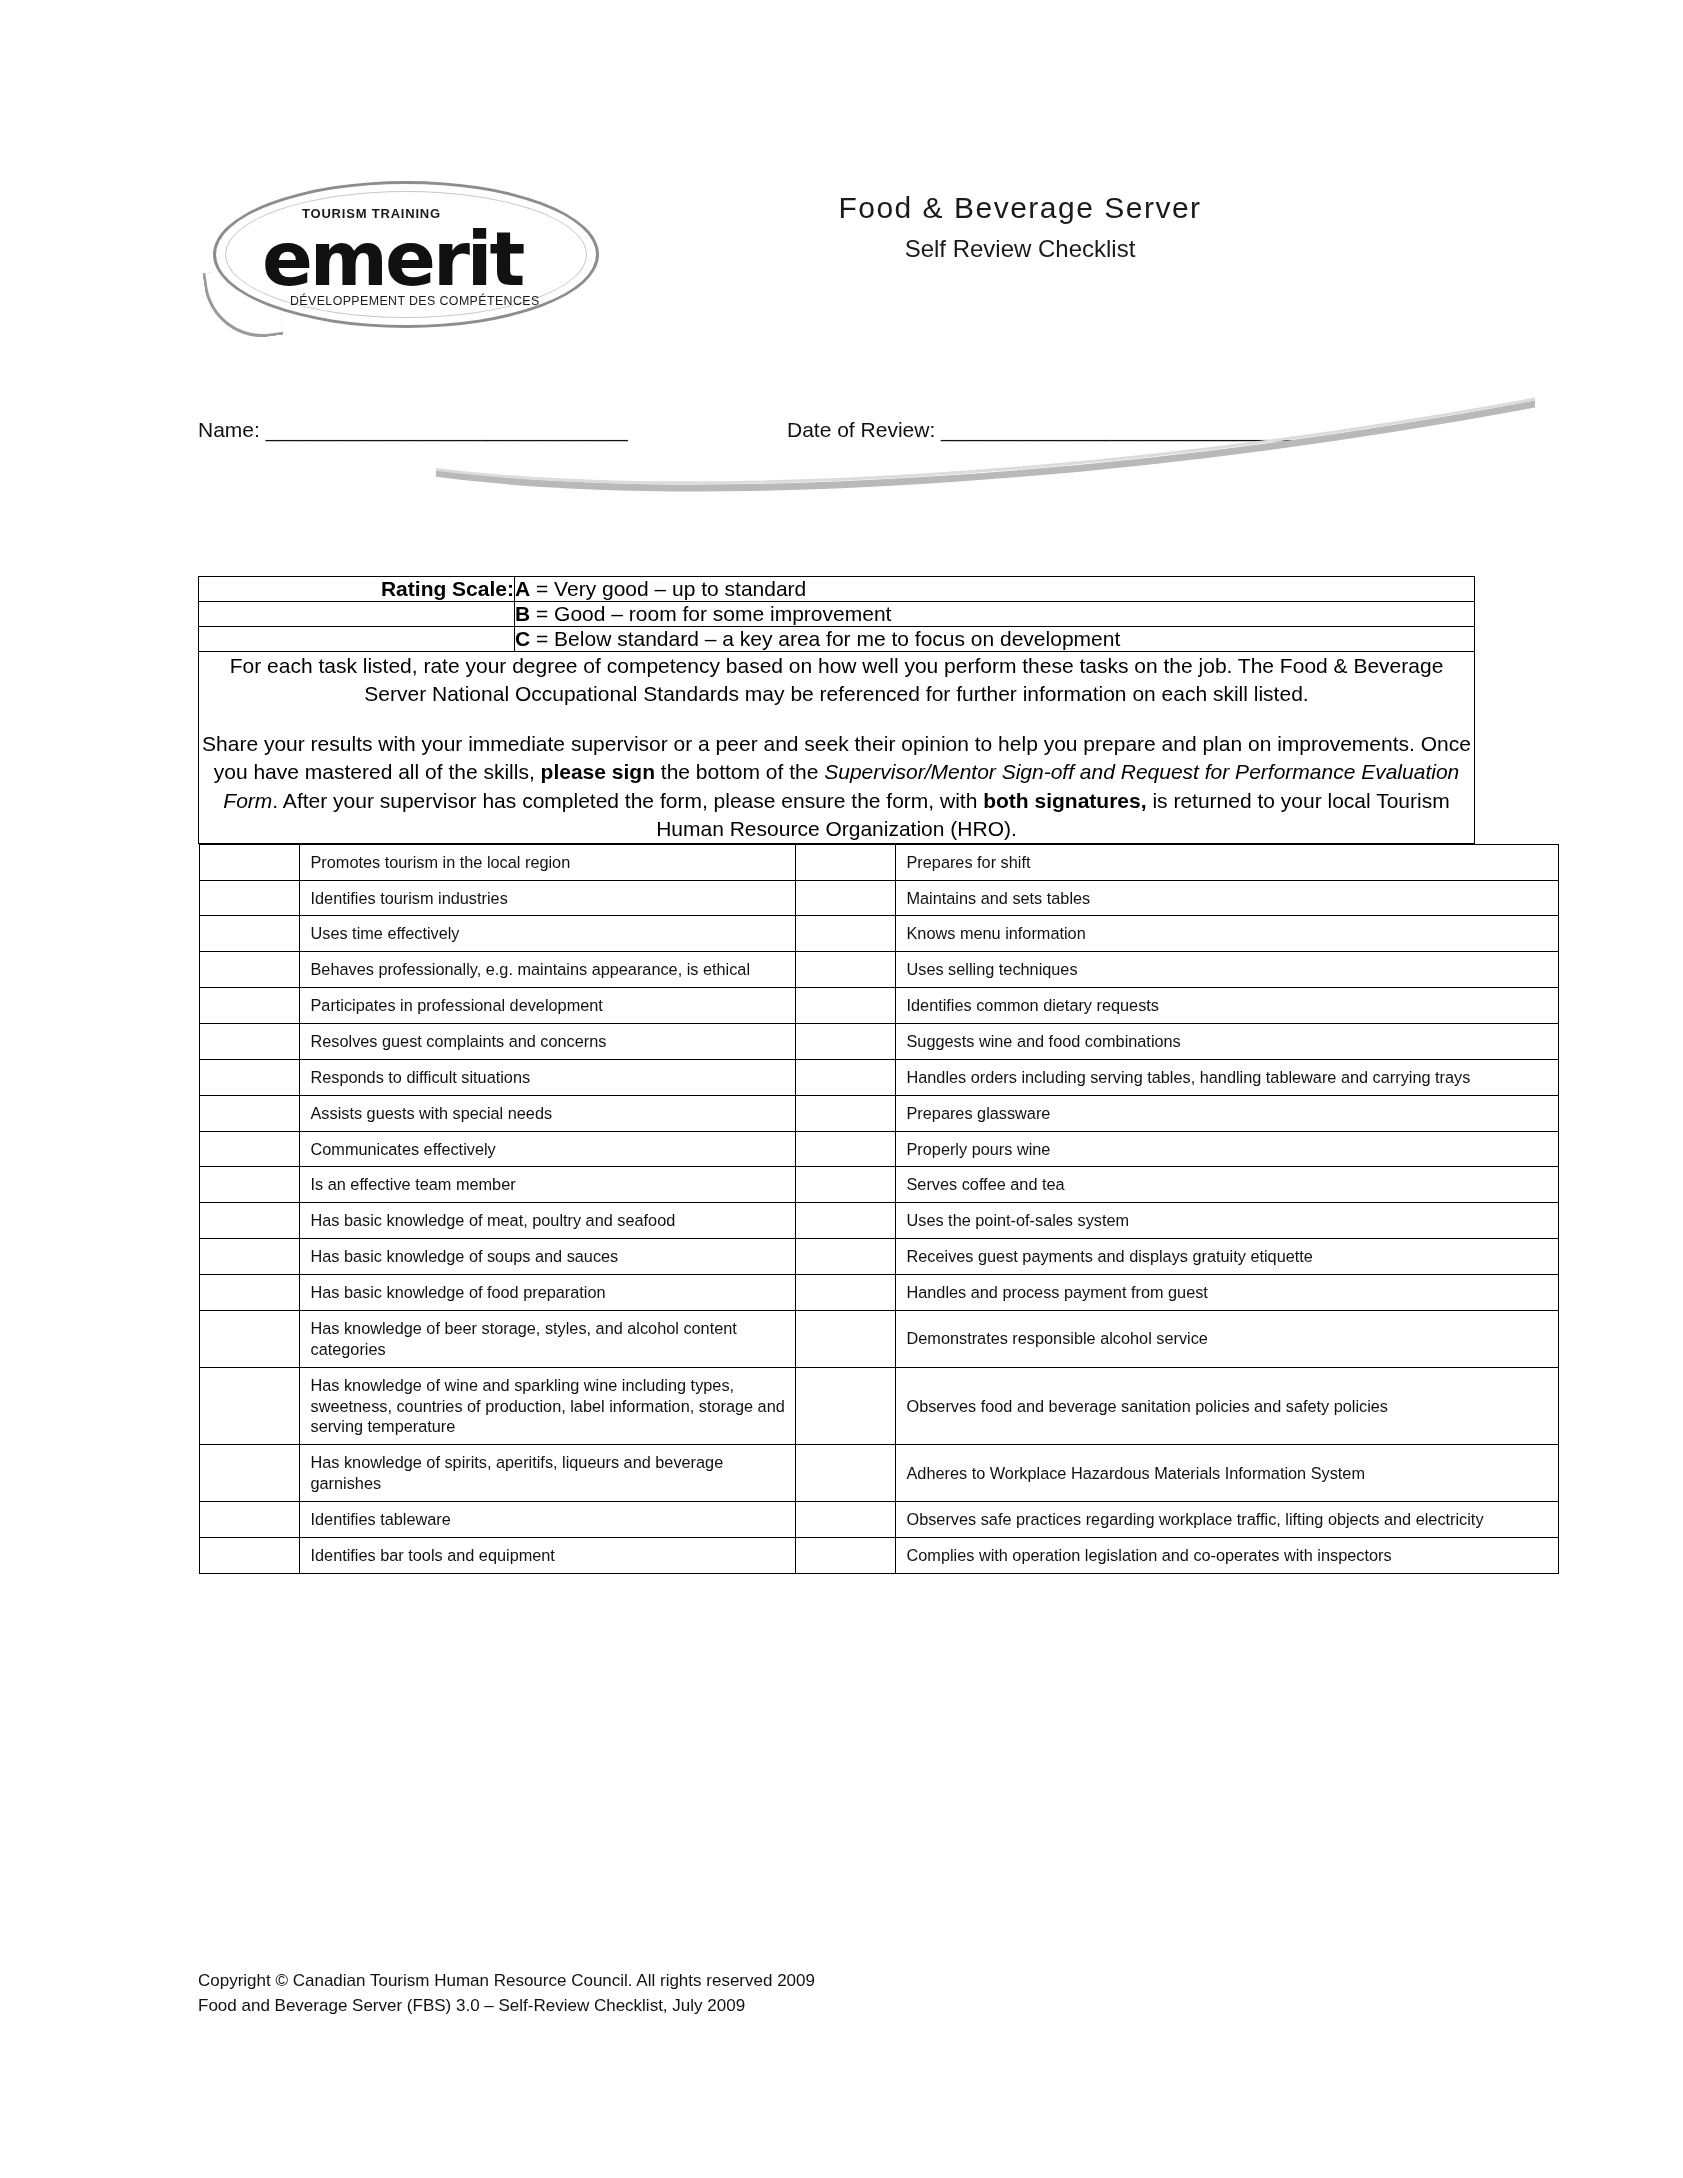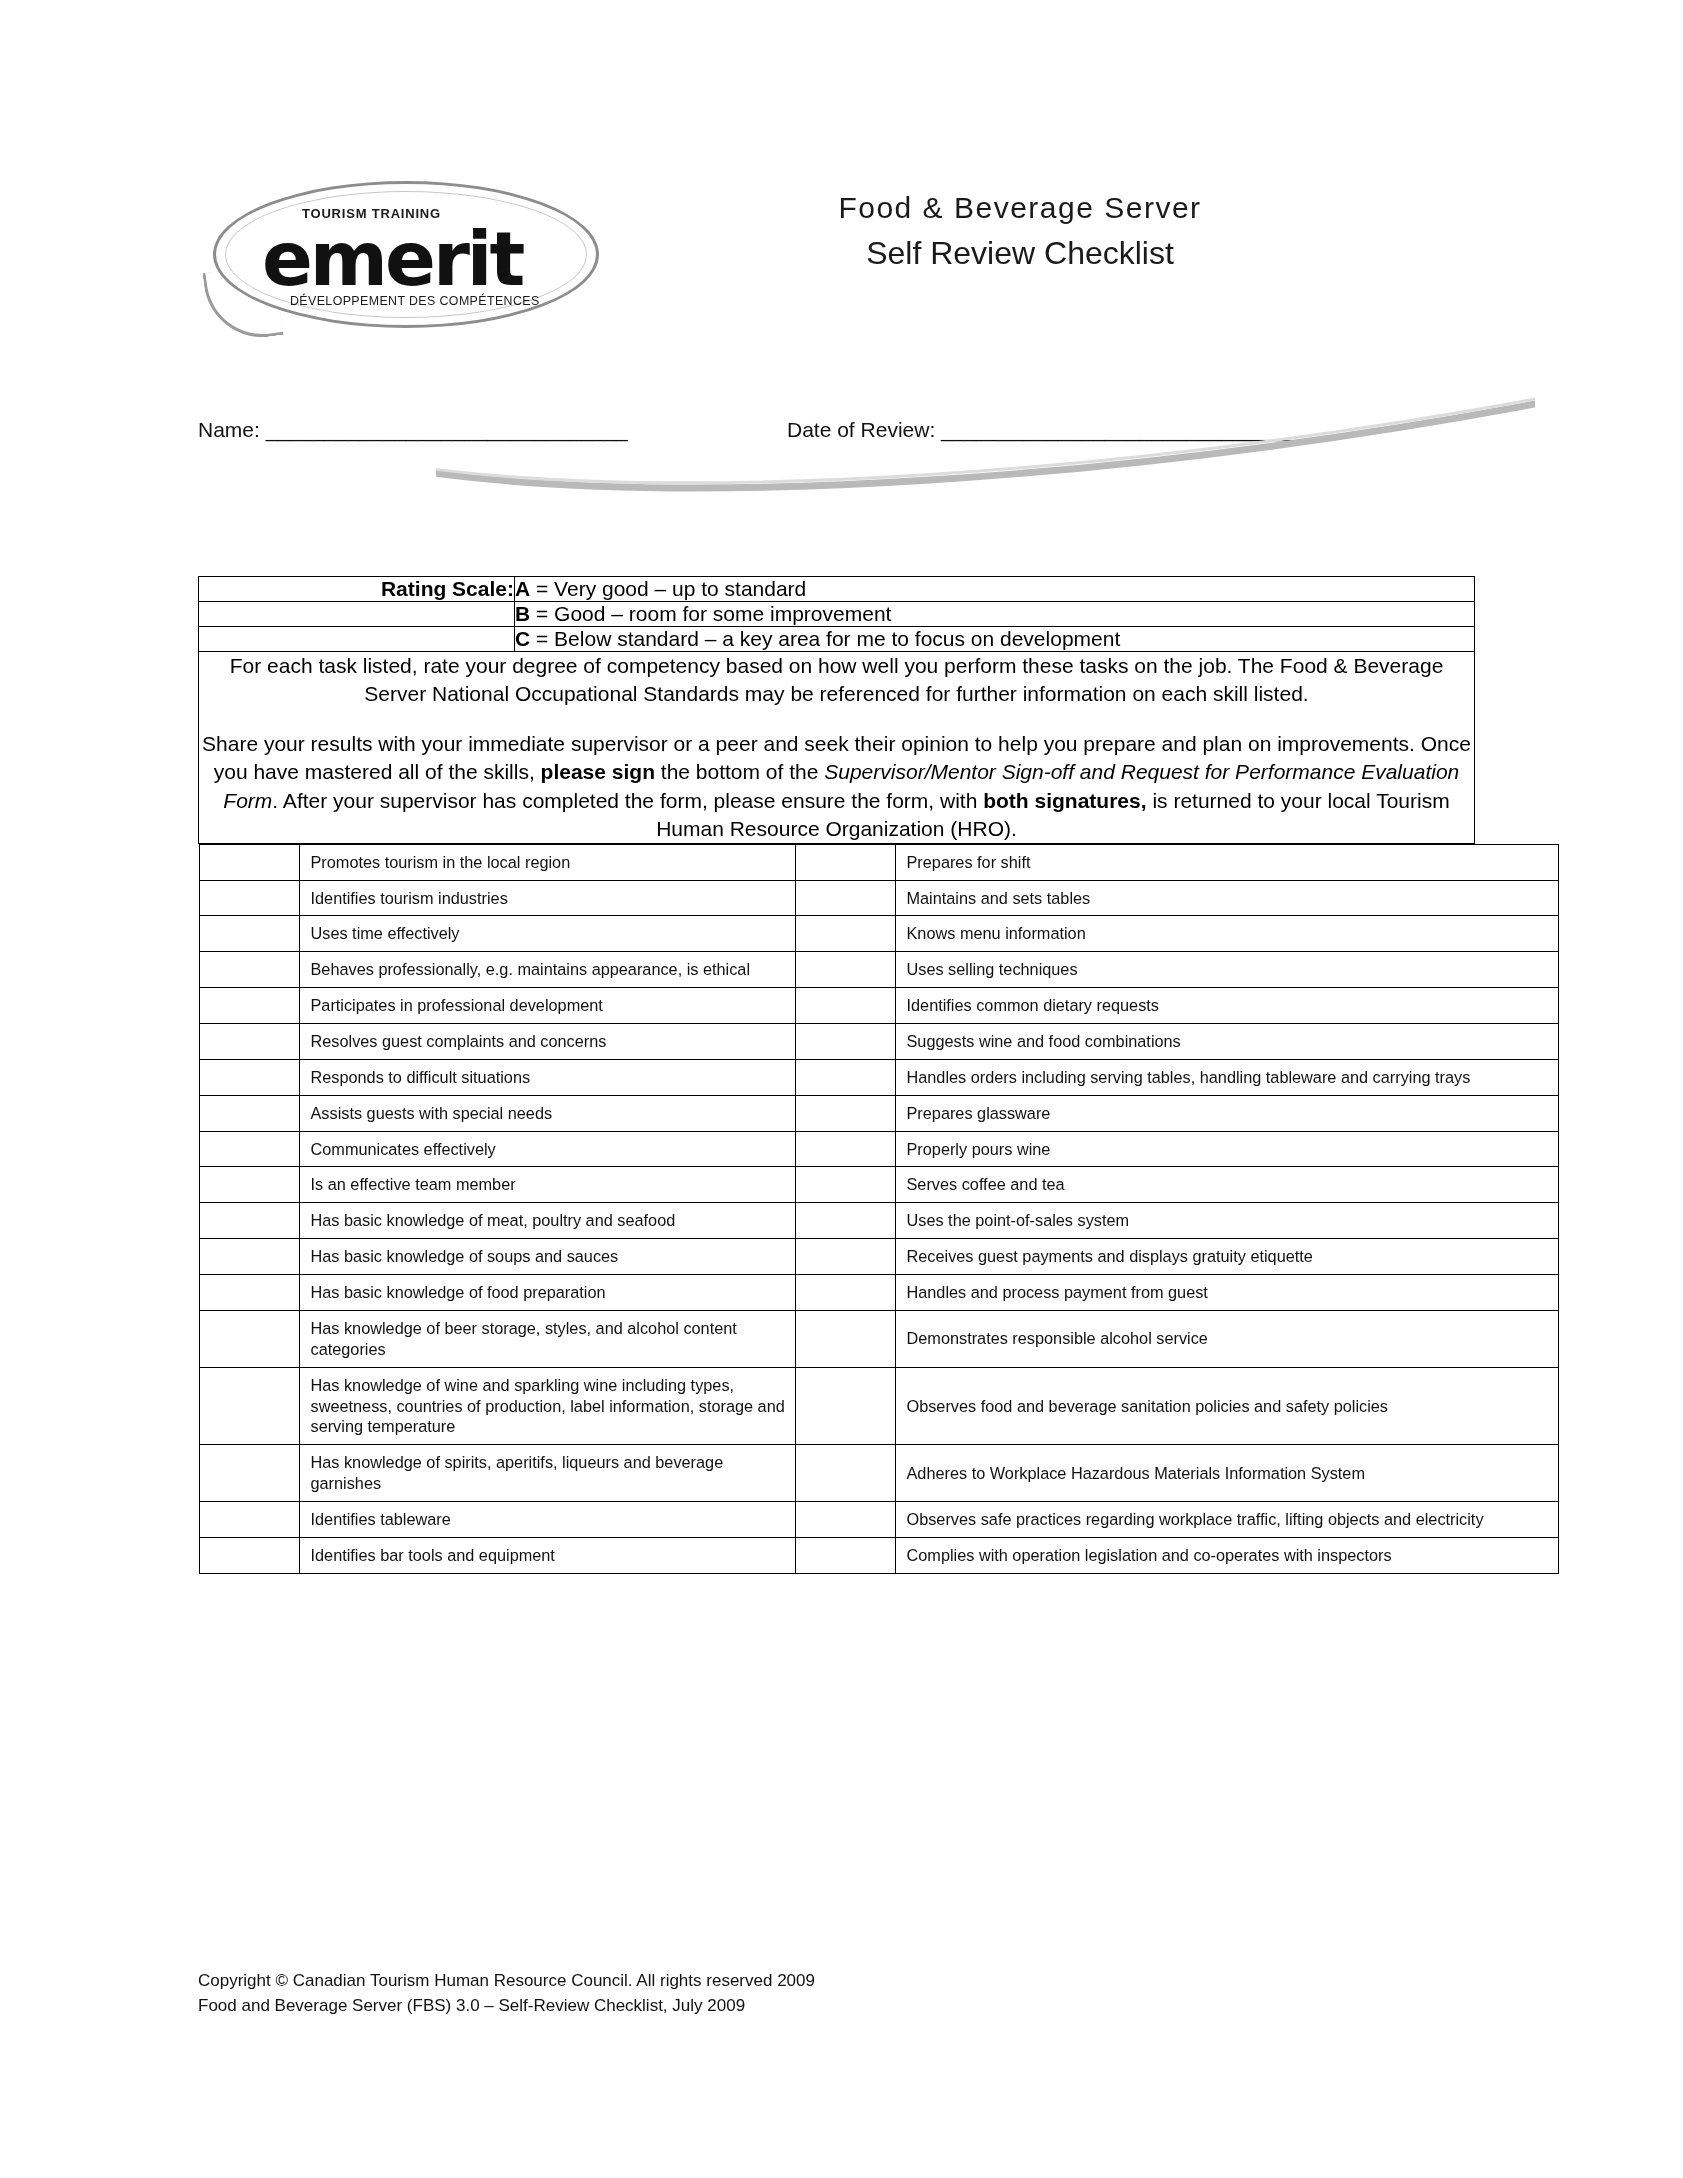--- a/index.html
+++ b/index.html
@@ -102,21 +102,21 @@
     top: 18px;
     width: 772px;
     text-align: center;
   }
   .doc-title {
     font-size: 30px;
     letter-spacing: 1.5px;
     color: #1a1a1a;
   }
   .doc-subtitle {
-    font-size: 32px;
+    font-size: 24px;
     margin-top: 10px;
     color: #1a1a1a;
   }
 
   
   .namerow {
     position: absolute;
     left: 198px;
     top: 418px;
     width: 1307px;

